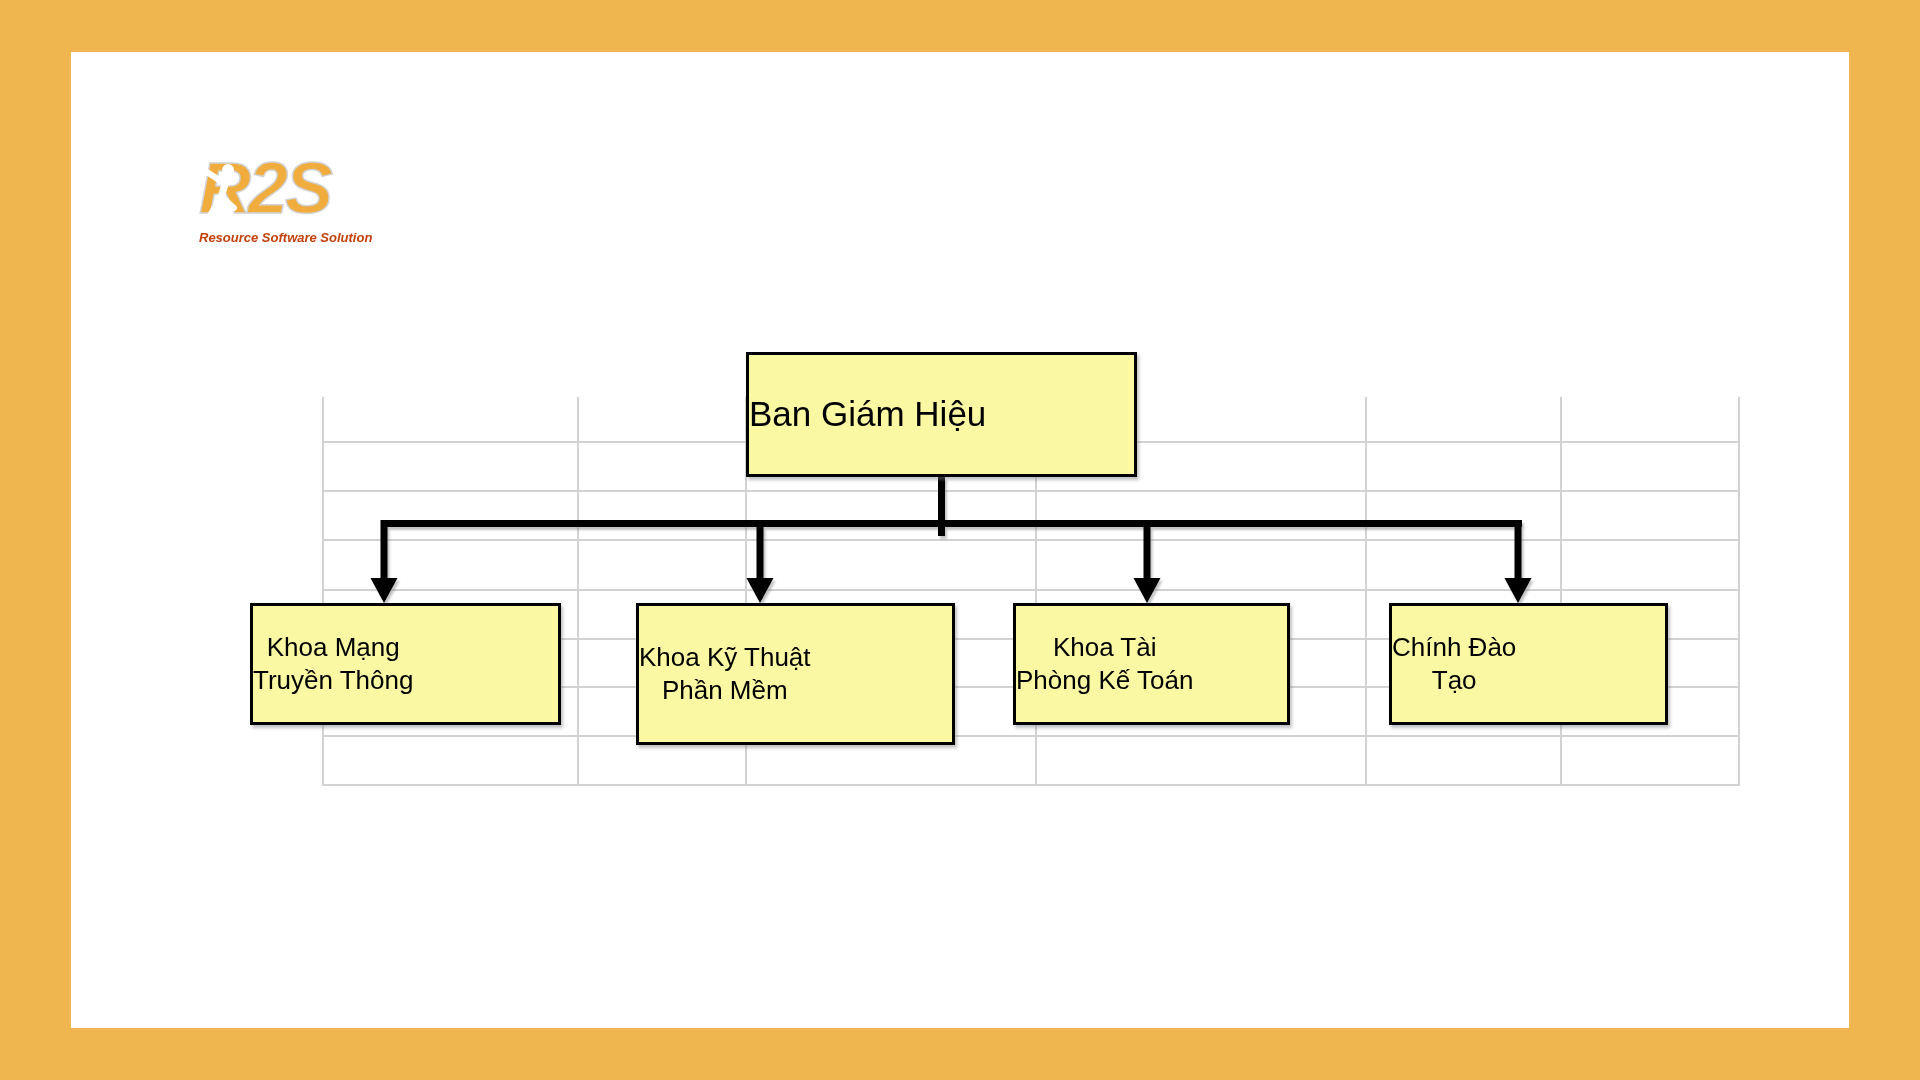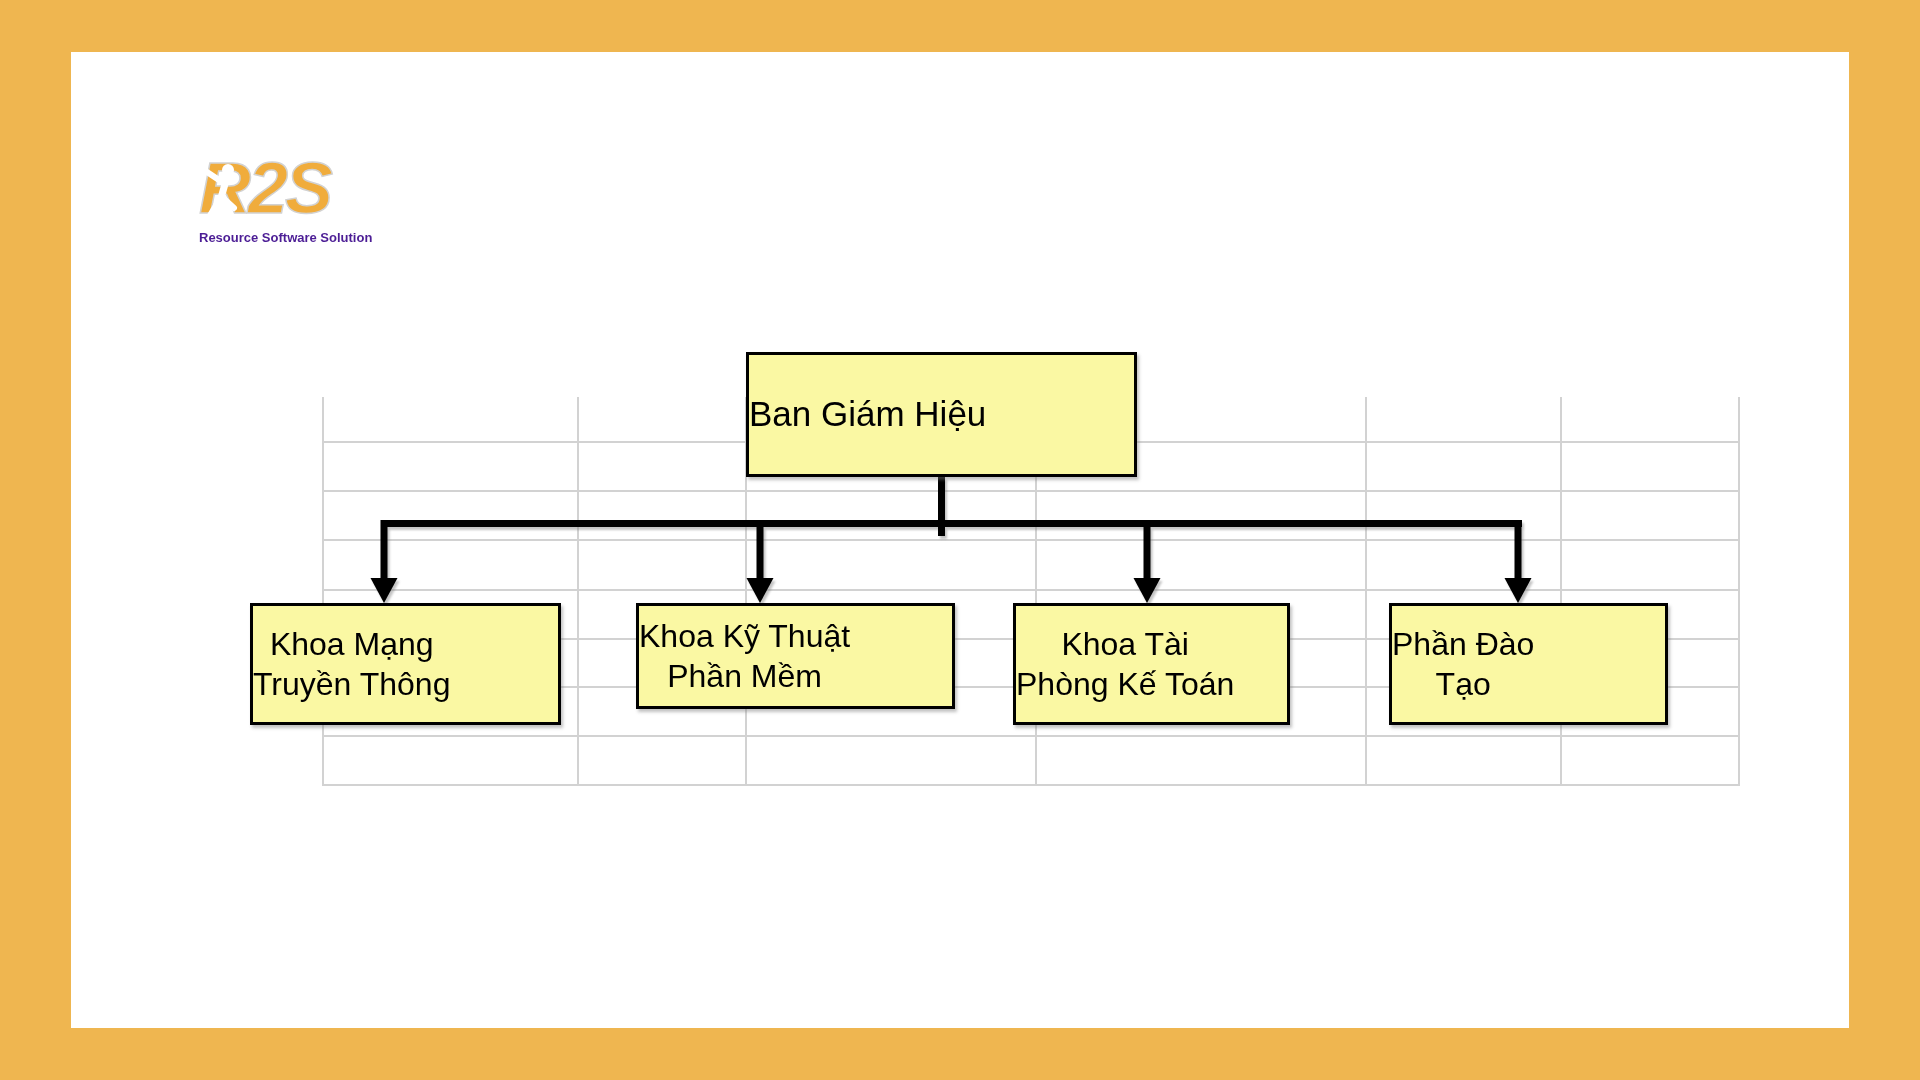--- a/index.html
+++ b/index.html
@@ -17,22 +17,22 @@
   .logo{position:absolute;left:128px;top:96px;width:170px;}
   .logo-text{
     font-weight:bold;font-style:italic;
     font-size:72px;line-height:80px;letter-spacing:-3px;
     color:var(--brand-color,#F0AC3C);
     -webkit-text-stroke:1.5px #d2d2d2;
     user-select:none;
   }
   .logo-person{position:absolute;left:2px;top:12px;}
   .logo-tagline{
-    margin-top:2px;font-size:13px;font-weight:bold;
-    color:#4c1d95;letter-spacing:0px;white-space:nowrap;
+    margin-top:2px;font-size:13px;font-style:italic;font-weight:bold;
+    color:#c2410c;letter-spacing:0px;white-space:nowrap;
   }
   
   .grid{position:absolute;left:251px;top:345px;width:1418px;height:388px;}
   .gl{position:absolute;background:var(--grid-color,#D2D2D2);}
   .gl.h{left:0;width:1418px;height:1.5px;}
   .gl.v{top:0;height:388px;width:1.5px;}
   
   .connectors{
     position:absolute;left:0;top:0;width:1920px;height:1080px;
     filter:drop-shadow(2px 3px 1px rgba(125,125,125,0.45));
@@ -42,27 +42,27 @@
   .node{
     position:absolute;
     background:var(--box-fill,#FAF8A3);
     border:3px solid var(--box-border,#000);
     box-sizing:border-box;
     display:flex;align-items:center;justify-content:flex-start;
     text-align:center;
     box-shadow:2px 3px 3px rgba(120,120,120,0.45);
   }
   .node .label{
-    font-size:32px;line-height:1.26;color:#000;
+    font-size:26px;line-height:1.26;color:#000;
     white-space:pre-line;
   }
   .node.root{left:746px;top:352px;width:391px;height:125px;}
   .node.root .label{font-size:35px;}
   .node.d0{left:250px;top:603px;width:311px;height:122px;}
-  .node.d1{left:636px;top:603px;width:319px;height:106px;}
+  .node.d1{left:636px;top:603px;width:319px;height:142px;}
   .node.d2{left:1013px;top:603px;width:277px;height:122px;}
   .node.d3{left:1389px;top:603px;width:279px;height:122px;}
 </style>
 </head>
 <body>
 
 <div class="panel">
 
   <div class="logo">
     <div class="logo-text">R2S</div>
@@ -122,15 +122,15 @@
 </div>
 <div class="node d1">
   <span class="label">Khoa Kỹ Thuật
 Phần Mềm</span>
 </div>
 <div class="node d2">
   <span class="label">Khoa Tài
 Phòng Kế Toán</span>
 </div>
 <div class="node d3">
-  <span class="label">Phần Đào
+  <span class="label">Chính Đào
 Tạo</span>
 </div>
 
 </body></html>

